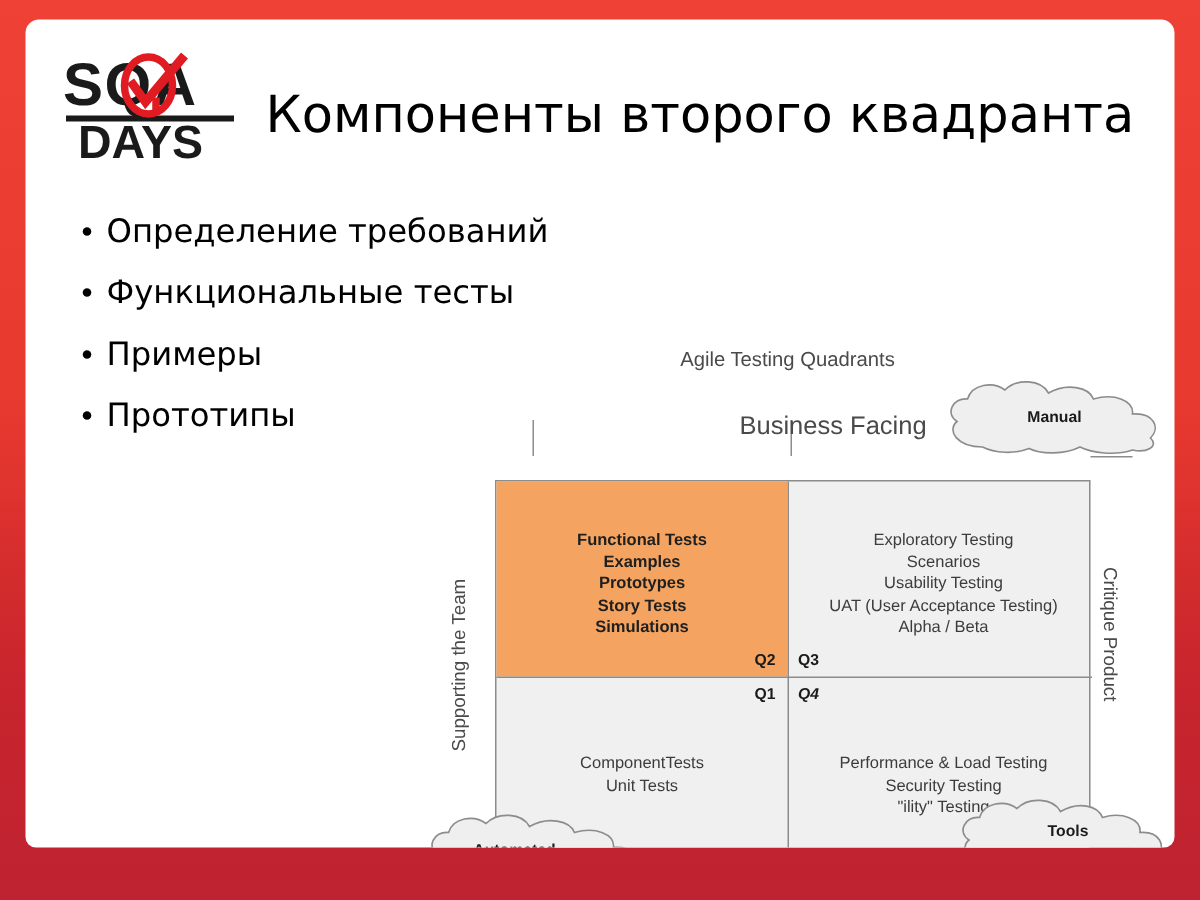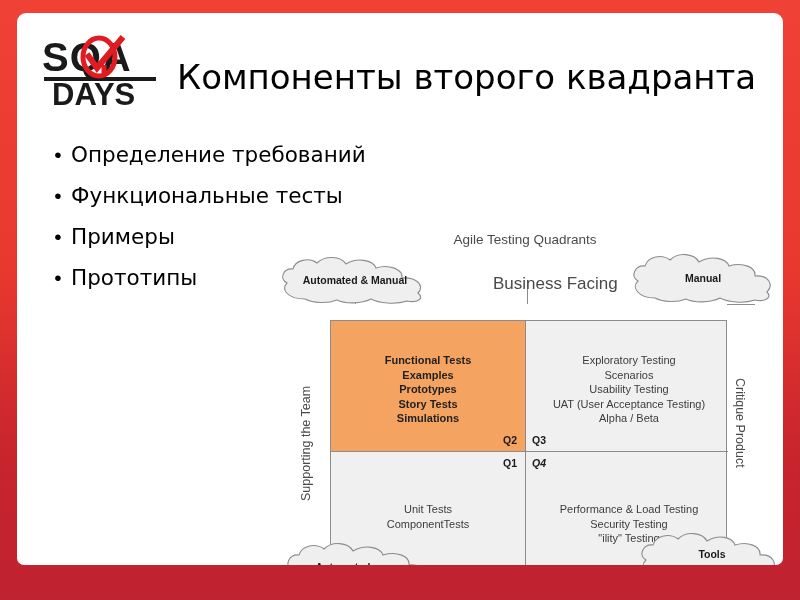--- a/index.html
+++ b/index.html
@@ -202,43 +202,37 @@
           <div>Exploratory Testing</div>
           <div>Scenarios</div>
           <div>Usability Testing</div>
           <div>UAT (User Acceptance Testing)</div>
           <div>Alpha / Beta</div>
         </div>
         <div class="qlabel" style="left:201px; top:113px;">Q3</div>
 
         <div class="qlabel" style="left:172px; top:136px;">Q1</div>
         <div class="qcontent" style="left:10px; top:181px; width:174px;">
+          <div>ComponentTests</div>
           <div>Unit Tests</div>
-          <div>ComponentTests</div>
         </div>
 
         <div class="qlabel" style="left:201px; top:136px;font-style:italic;">Q4</div>
         <div class="qcontent" style="left:200px; top:181px; width:196px;">
           <div>Performance &amp; Load Testing</div>
           <div>Security Testing</div>
           <div>"ility" Testing</div>
         </div>
       </div>
 
       <div class="edge-label" style="left:218px; top:56px;">Business Facing</div>
 
       <div class="vlabel-left" style="left:24px; top:283px;">Supporting the Team</div>
       <div class="vlabel-right" style="left:472px; top:160px;">Critique Product</div>
 
-      <div class="cloud" style="left:0px; top:37px; width:160px; height:50px;">
-        <svg width="160" height="50" viewBox="0 0 160 50">
-          <path d="M30 44 C12 44 6 34 12 28 C4 24 8 13 18 14 C20 5 34 2 42 8 C50 0 66 1 71 9 C82 2 98 5 101 13 C114 9 128 14 127 23 C142 22 150 31 143 38 C150 44 142 48 132 46 C120 50 104 48 96 44 C86 49 70 49 62 45 C52 49 38 48 30 44 Z" fill="#efefef" stroke="#8c8c8c" stroke-width="1.1"></path>
-        </svg>
-        <div class="ctext">Automated &amp; Manual</div>
-      </div>
 
       <div class="cloud" style="left:352px; top:34px; width:148px; height:52px;">
         <svg width="148" height="52" viewBox="0 0 148 52">
           <path d="M28 46 C11 46 4 35 11 29 C3 24 8 13 18 14 C21 4 35 2 43 8 C51 0 67 1 72 10 C84 3 99 6 102 14 C116 10 129 15 128 24 C142 23 147 33 140 40 C146 46 137 50 128 48 C116 52 101 50 93 46 C83 51 67 51 59 47 C49 51 36 50 28 46 Z" fill="#efefef" stroke="#8c8c8c" stroke-width="1.1"></path>
         </svg>
         <div class="ctext" style="padding-left:4px;">Manual</div>
       </div>
 
       <div class="cloud" style="left:5px; top:323px; width:158px; height:52px;">
         <svg width="158" height="52" viewBox="0 0 158 52">

